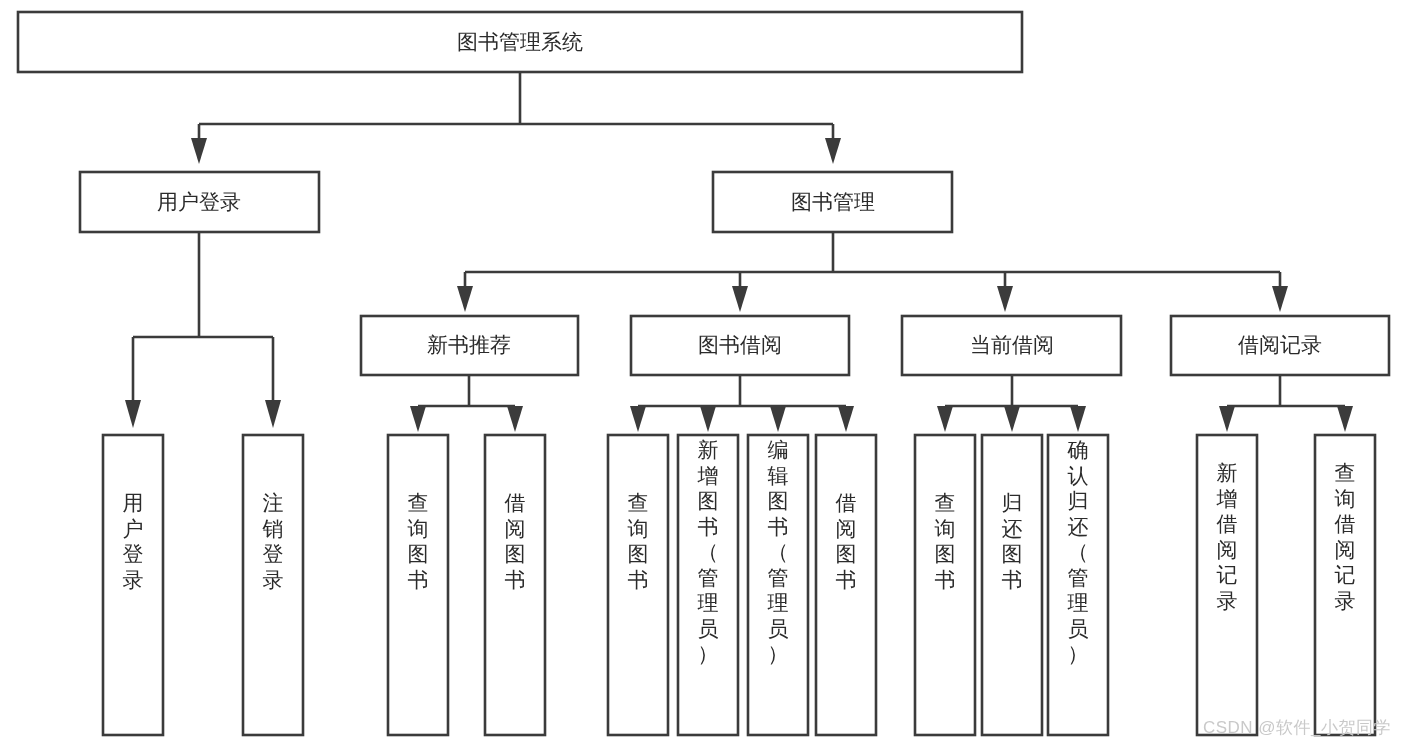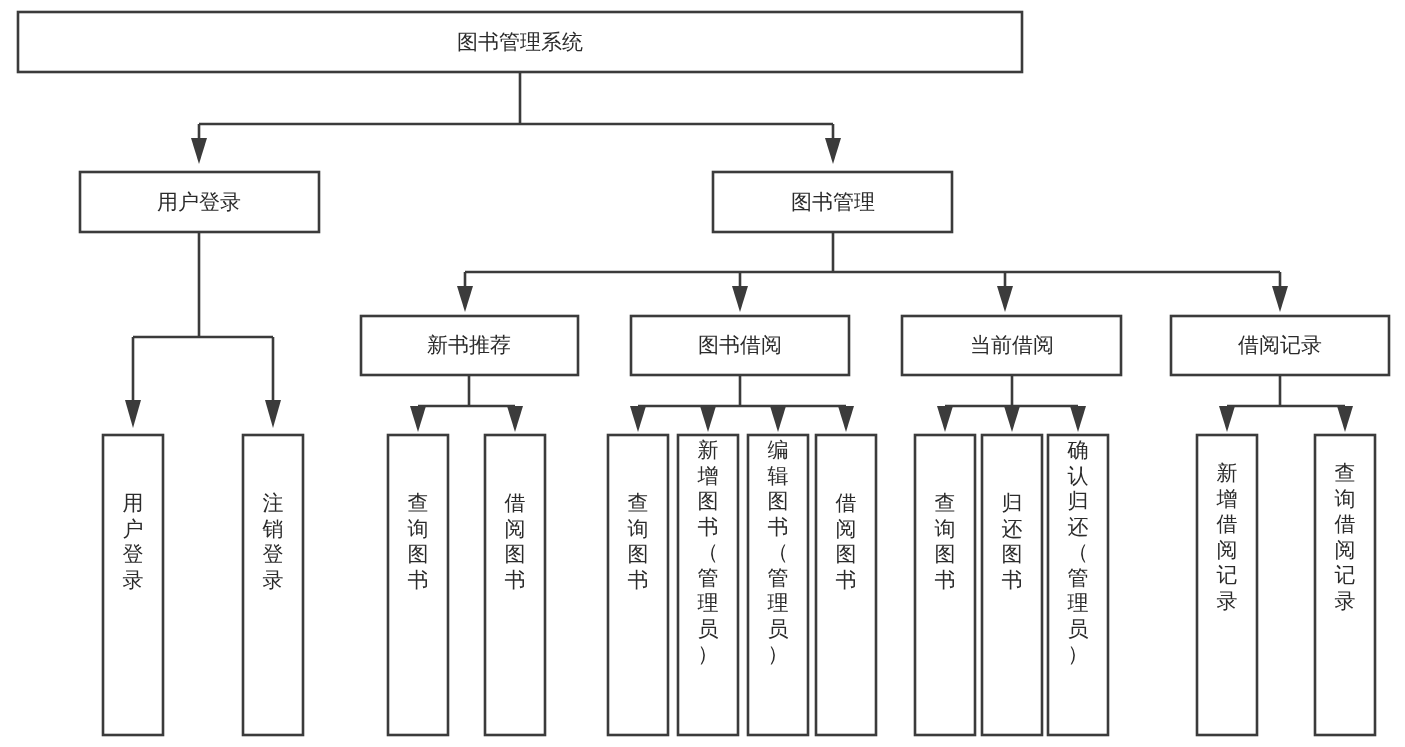--- a/index.html
+++ b/index.html
@@ -220,13 +220,14 @@
       <rect class="node-box" x="1197" y="435" width="60" height="300"></rect>
       <text class="node-label-v" x="1227" y="480"><tspan x="1227" dy="0">新</tspan><tspan x="1227" dy="25.5">增</tspan><tspan x="1227" dy="25.5">借</tspan><tspan x="1227" dy="25.5">阅</tspan><tspan x="1227" dy="25.5">记</tspan><tspan x="1227" dy="25.5">录</tspan></text>
     </g>
     <g>
       <rect class="node-box" x="1315" y="435" width="60" height="300"></rect>
       <text class="node-label-v" x="1345" y="480"><tspan x="1345" dy="0">查</tspan><tspan x="1345" dy="25.5">询</tspan><tspan x="1345" dy="25.5">借</tspan><tspan x="1345" dy="25.5">阅</tspan><tspan x="1345" dy="25.5">记</tspan><tspan x="1345" dy="25.5">录</tspan></text>
     </g>
 
   </svg>
 
+  <div class="watermark">CSDN @软件_小贺同学</div>
 </div>
 
 </body></html>

